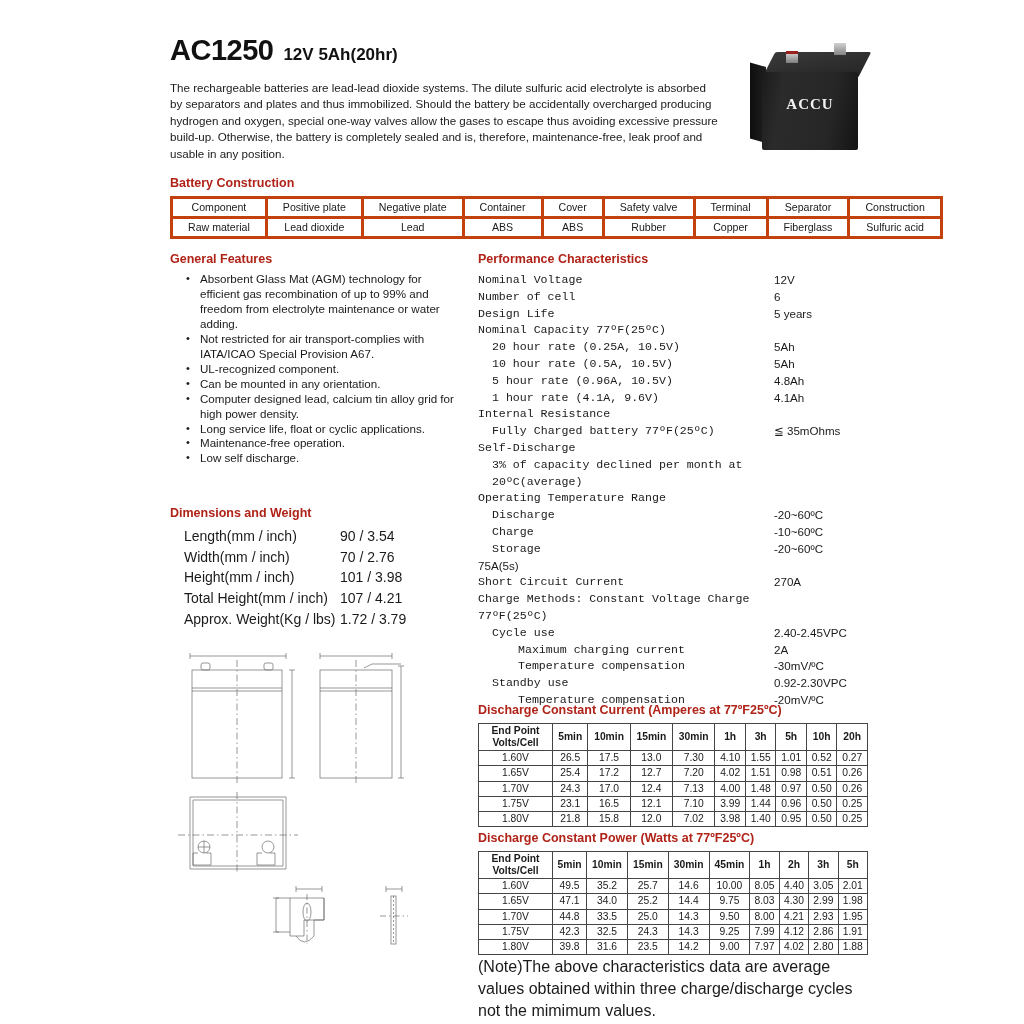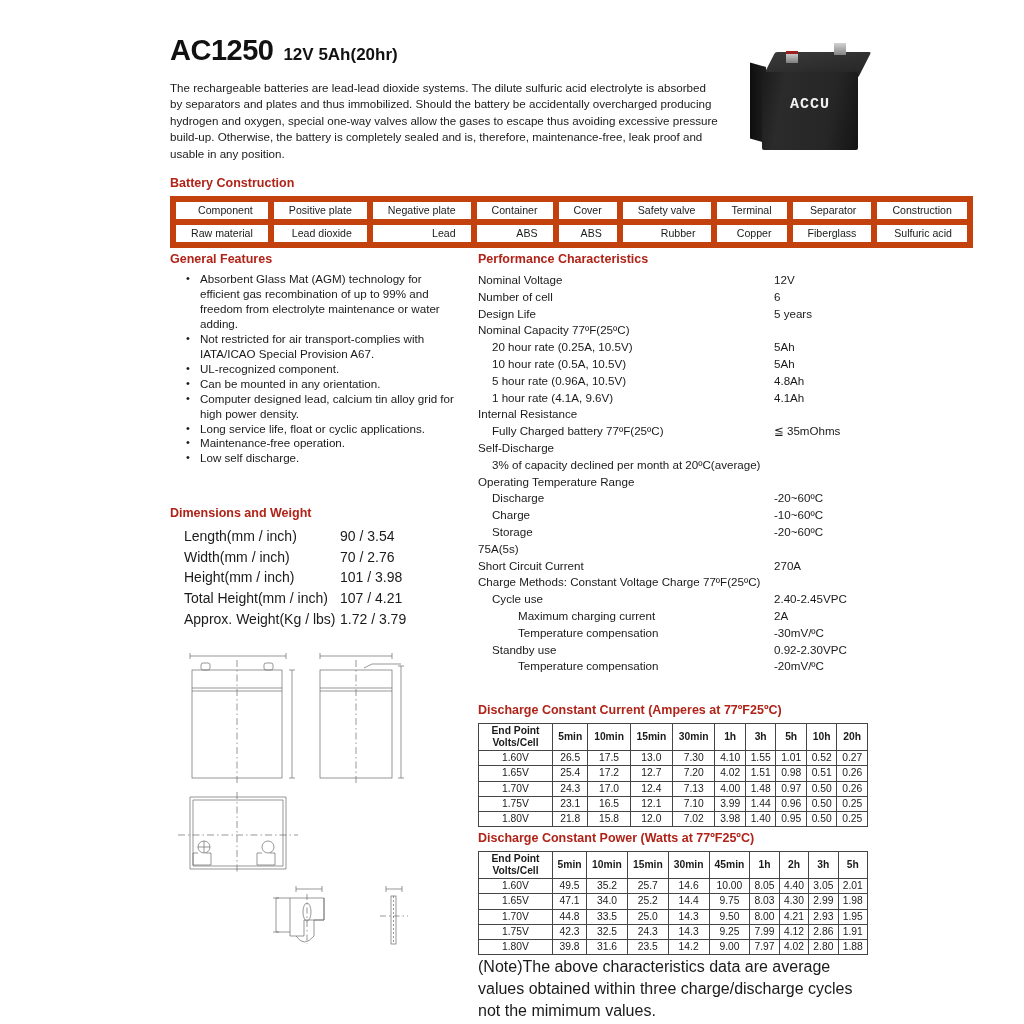--- a/index.html
+++ b/index.html
@@ -46,35 +46,35 @@
     background: linear-gradient(90deg,#0e0e0e 0%,#1f1f1f 100%);
     transform: skewY(16deg); transform-origin: top right;
   }
   .term { position: absolute; width: 12px; height: 12px; }
   .term-a { left: 44px; top: 17px; background: linear-gradient(180deg,#c9c9c9,#7d7d7d); border-top: 3px solid #9d2020; }
   .term-b { left: 92px; top: 9px; background: linear-gradient(180deg,#d2d2d2,#848484); }
   .batt-label {
     position: absolute; left: 20px; top: 62px; width: 96px;
     text-align: center; color: #f2f2f2; font-size: 15px;
     font-weight: bold; letter-spacing: 1px;
-    font-family: Liberation Mono, monospace;
+    font-family: Liberation Serif, serif;
   }
 
   
   .sec-h {
     color: #b02318; font-size: 12.5px; font-weight: bold;
     margin: 0 0 6px 0;
   }
 
   
   .constr { position: absolute; left: 170px; top: 170px; width: 706px; }
   table.grid { border-collapse: collapse; width: 100%; }
   table.grid td {
-    border: 6px solid #c2410c;
-    font-size: 10.6px; text-align: right; padding: 2px 15px;
+    border: 3px solid #c2410c;
+    font-size: 10.6px; text-align: center; padding: 2px 15px;
     color: #1a1a1a; line-height: 1.25; white-space: nowrap;
   }
 
   
   .colL { position: absolute; left: 170px; top: 246px; width: 292px; }
   .colR { position: absolute; left: 478px; top: 246px; width: 398px; }
 
   ul.feat { margin: 4px 0 0 0; padding: 0 0 0 16px; list-style: none; }
   ul.feat li {
     font-size: 11.6px; line-height: 1.29; margin-bottom: 0px;
@@ -85,21 +85,21 @@
     font-size: 11px; color: #1a1a1a;
   }
 
   .dims { position: absolute; left: 170px; top: 500px; width: 292px; }
   .kv { display: flex; font-size: 14px; line-height: 1.48; }
   .kv .k { flex: 0 0 170px; padding-left: 14px; }
   .kv .v { flex: 1; }
 
   
   .prow { display: flex; font-size: 11.6px; line-height: 1.45; }
-  .prow .pk { flex: 0 0 296px; }
+  .prow .pk { flex: 0 0 296px; font-family: Liberation Mono, monospace; }
   .prow .pv { flex: 1; }
   .ind1 .pk { padding-left: 14px; }
   .ind2 .pk { padding-left: 40px; }
 
   
   .dc { position: absolute; left: 478px; top: 697px; width: 390px; }
   .dp { position: absolute; left: 478px; top: 825px; width: 390px; }
   table.dtab { border-collapse: collapse; width: 100%; }
   table.dtab td, table.dtab th {
     border: 1px solid #454545;

